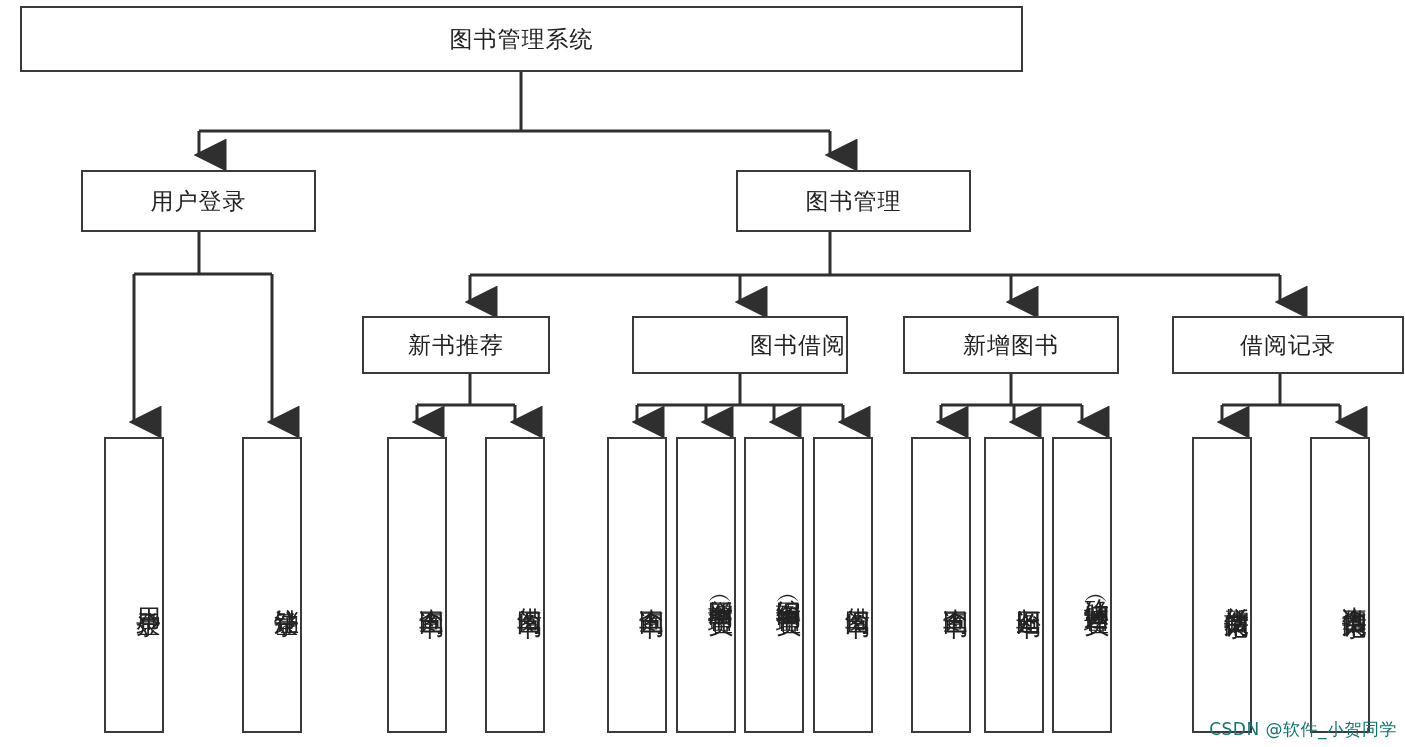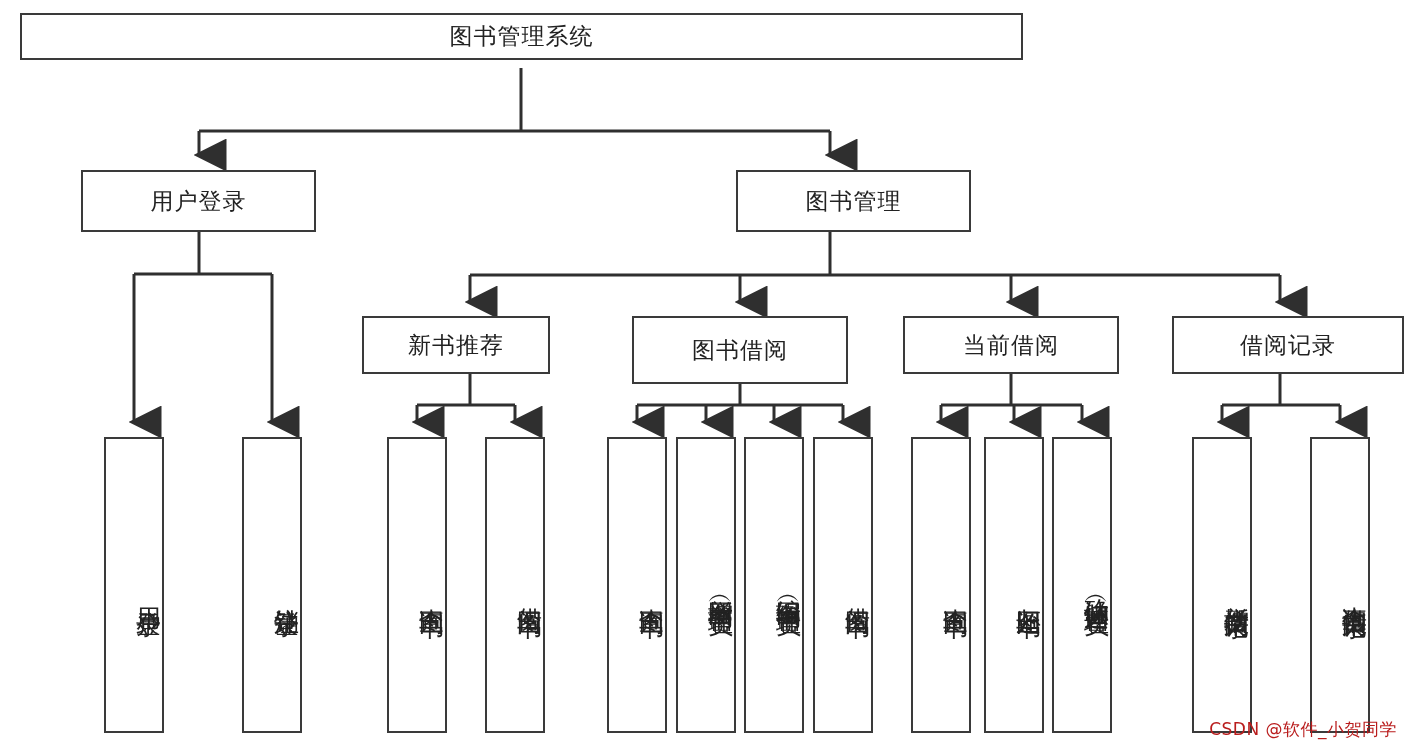--- a/index.html
+++ b/index.html
@@ -54,21 +54,21 @@
   }
   .node-label {
     display: block;
     white-space: nowrap;
   }
   #watermark {
     position: absolute;
     right: 8px;
     bottom: 6px;
     font-size: 17px;
-    color: #b91c1c;
+    color: #0f766e;
     letter-spacing: 0.5px;
     white-space: nowrap;
   }
 </style>
 </head>
 <body>
 
 <div id="canvas">
 
   <svg class="edges" viewBox="0 0 1405 747" xmlns="http://www.w3.org/2000/svg">
@@ -114,39 +114,39 @@
       <path d="M 1014 405 L 1014 422" marker-end="url(#arrow)"></path>
       <path d="M 1082 405 L 1082 422" marker-end="url(#arrow)"></path>
 
       <path d="M 1280 374 L 1280 405"></path>
       <path d="M 1222 405 L 1340 405"></path>
       <path d="M 1222 405 L 1222 422" marker-end="url(#arrow)"></path>
       <path d="M 1340 405 L 1340 422" marker-end="url(#arrow)"></path>
     </g>
   </svg>
 
-  <div class="node horizontal" style="left: 20px; top: 13px; width: 1003px; height: 47px;">
+  <div class="node horizontal" style="left: 20px; top: 6px; width: 1003px; height: 66px;">
     <span class="node-label">图书管理系统</span>
   </div>
 
   <div class="node horizontal" style="left: 81px; top: 170px; width: 235px; height: 62px;">
     <span class="node-label">用户登录</span>
   </div>
   <div class="node horizontal" style="left: 711px; top: 170px; width: 235px; height: 62px; margin-left: 25px;">
     <span class="node-label">图书管理</span>
   </div>
 
   <div class="node horizontal" style="left: 362px; top: 316px; width: 188px; height: 58px;">
     <span class="node-label">新书推荐</span>
   </div>
-  <div class="node horizontal" style="left: 632px; top: 316px; width: 216px; height: 68px;">
+  <div class="node horizontal" style="left: 632px; top: 316px; width: 216px; height: 58px; justify-content: flex-end;">
     <span class="node-label">图书借阅</span>
   </div>
   <div class="node horizontal" style="left: 903px; top: 316px; width: 216px; height: 58px;">
-    <span class="node-label">当前借阅</span>
+    <span class="node-label">新增图书</span>
   </div>
   <div class="node horizontal" style="left: 1172px; top: 316px; width: 232px; height: 58px;">
     <span class="node-label">借阅记录</span>
   </div>
 
   <div class="node vertical" style="left: 104px; top: 437px; width: 60px; height: 296px;">
     <span class="node-label">用户登录</span>
   </div>
   <div class="node vertical" style="left: 242px; top: 437px; width: 60px; height: 296px;">
     <span class="node-label">注销登录</span>

